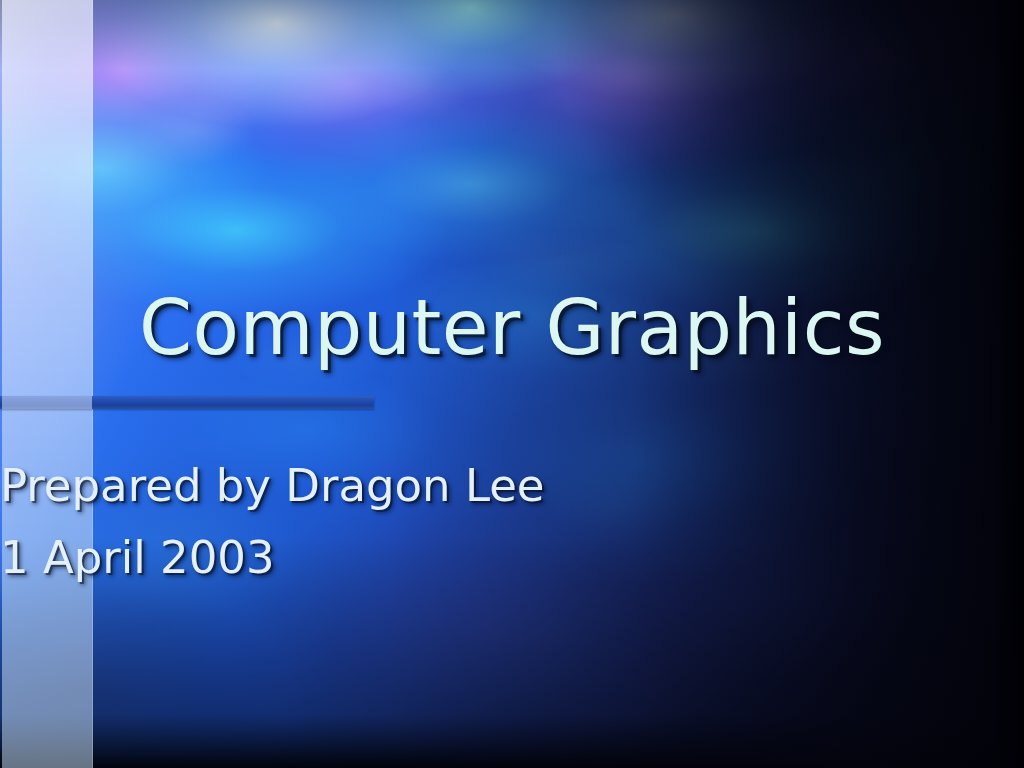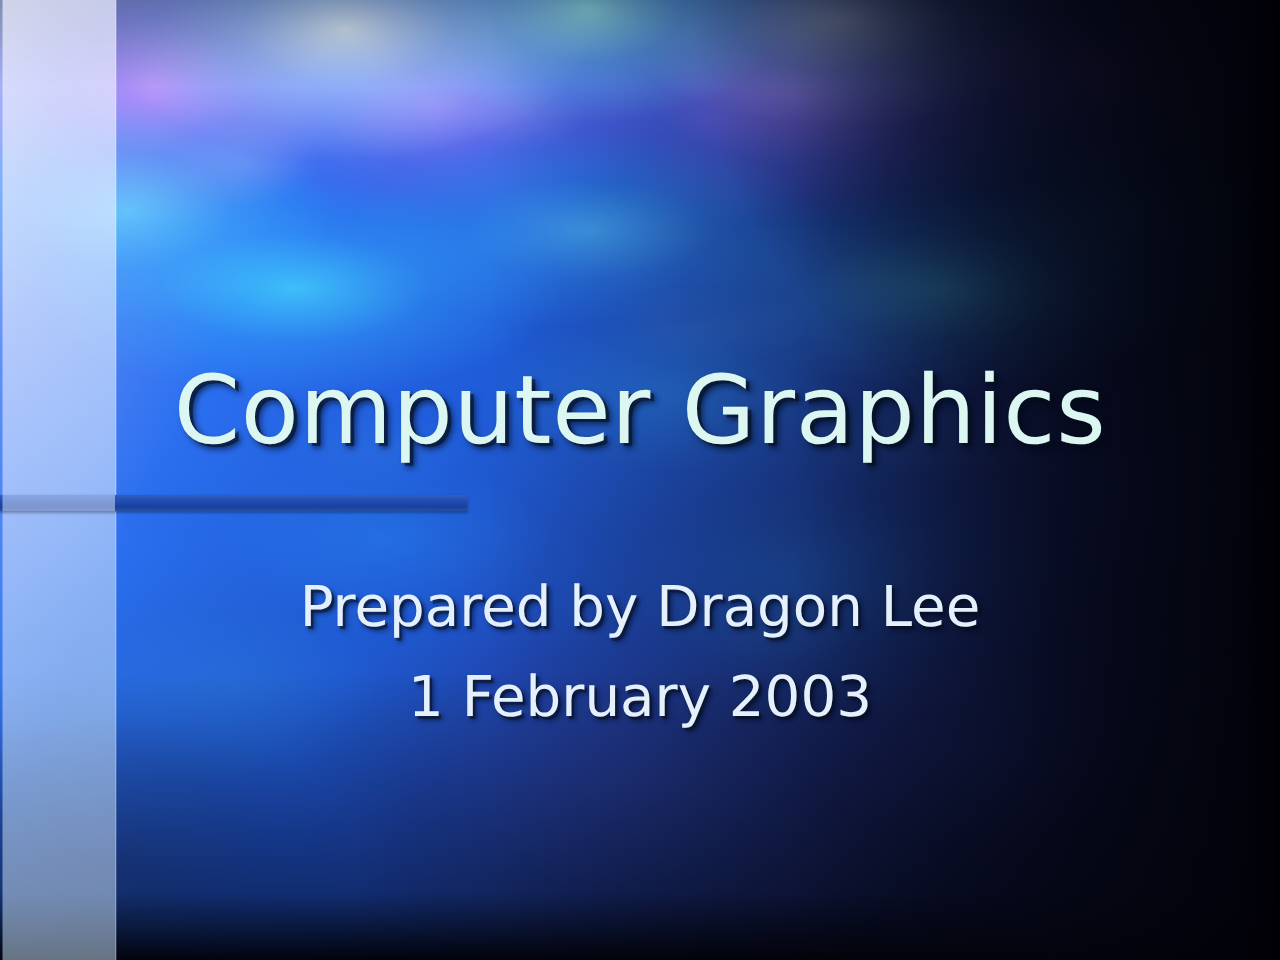--- a/index.html
+++ b/index.html
@@ -158,21 +158,20 @@
       4px 4px 5px rgba(2,8,22,0.65);
     white-space: nowrap;
     margin-top: 25px;
   }
 
   .subtitle-block {
     position: absolute;
     left: 0;
     right: 0;
     top: 450px;
-    text-align: center;
   }
 
   .subtitle-line {
     font-family: "DejaVu Sans", sans-serif;
     font-size: 45px;
     font-weight: 400;
     line-height: 72px;
     color: #e4f0fb;
     text-shadow:
       2px 2px 0 rgba(6,14,32,0.50),
@@ -196,18 +195,18 @@
 
   <div class="divider"></div>
   <div class="divider-overlay"></div>
 
   <div class="text-layer">
 
     <div class="title">Computer Graphics</div>
 
     <div class="subtitle-block">
       <div class="subtitle-line">Prepared by Dragon Lee</div>
-      <div class="subtitle-line">1 February 2003</div>
+      <div class="subtitle-line">1 April 2003</div>
     </div>
 
   </div>
 
 </div>
 
 </body></html>

